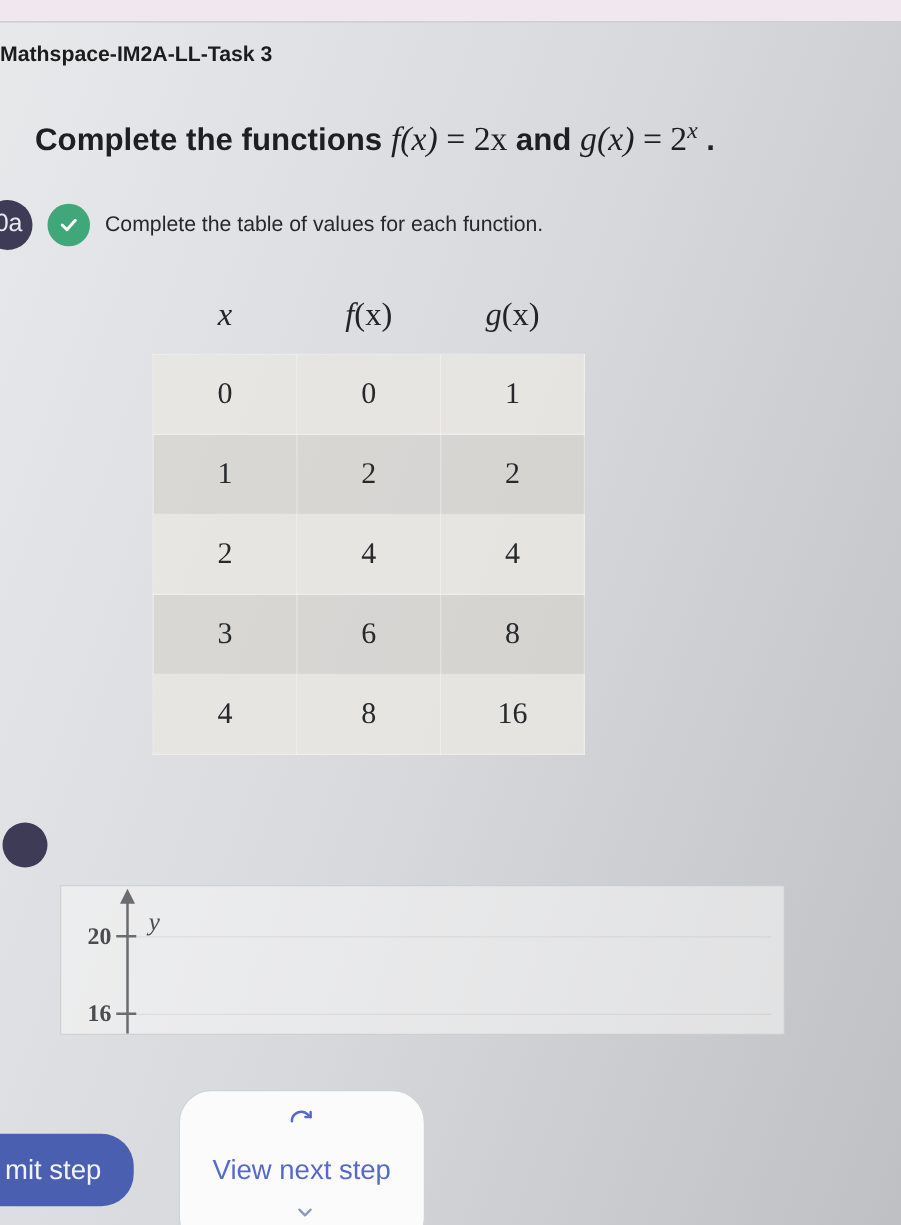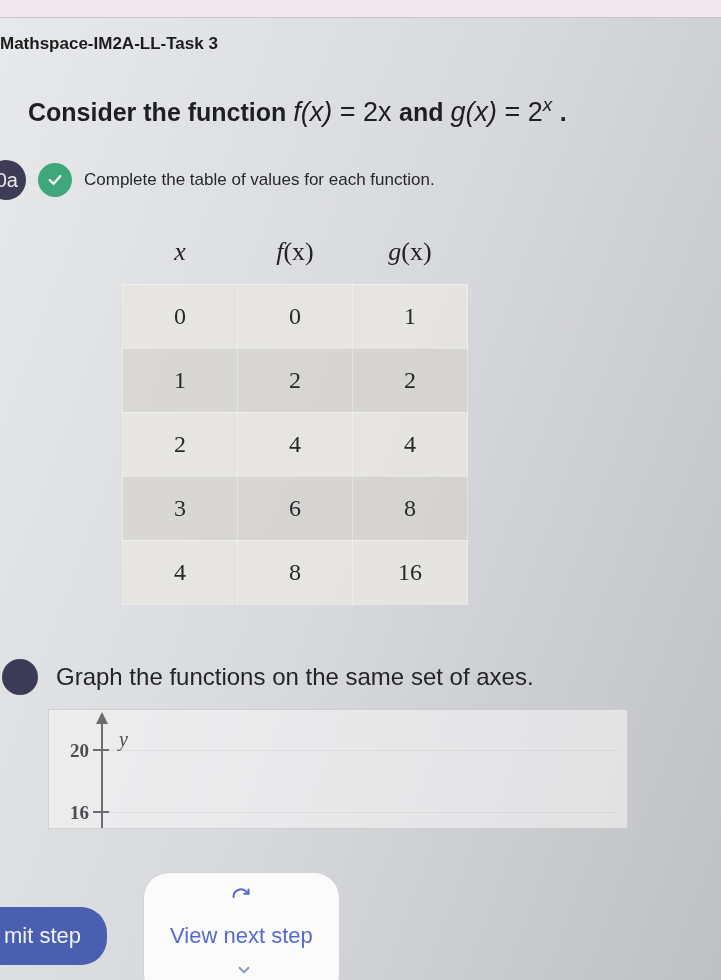--- a/index.html
+++ b/index.html
@@ -25,21 +25,21 @@
   .content {
     padding: 28px 18px 0 28px;
   }
   .prompt {
     font-size: 25px;
     color: #1e1f21;
     margin-bottom: 30px;
     line-height: 1.35;
   }
   .prompt b { font-weight: 700; }
-  .fn { font-family: Liberation Sans, sans-serif; font-style: italic; font-size: 27px; }
+  .fn { font-family: Liberation Serif, serif; font-style: italic; font-size: 27px; }
   .fn .rm { font-style: normal; }
   .fn sup { font-size: 0.7em; vertical-align: super; font-style: italic;}
   .subq-row {
     display: flex;
     align-items: center;
     gap: 12px;
     margin-left: -28px;
     margin-bottom: 20px;
   }
   .badge-0a {
@@ -213,21 +213,21 @@
 </head>
 <body>
 
 <div class="topbar"></div>
 
 <div class="header">Mathspace-IM2A-LL-Task 3</div>
 
 <div class="content">
 
   <div class="prompt">
-    <b>Consider the function </b>
+    <b>Complete the functions </b>
     <span class="fn">
       <span>f(x)</span><span class="rm"> = </span><span class="rm">2x</span>
     </span>
     <b> and </b>
     <span class="fn">
       <span>g(x)</span><span class="rm"> = </span><span class="rm">2</span><sup>x</sup>
     </span><b>.</b>
   </div>
 
   <div class="subq-row">
@@ -275,21 +275,20 @@
           <td>8</td>
           <td>16</td>
         </tr>
       </tbody>
     </table>
   </div>
 
   <div class="section-b">
     <div class="section-b-row">
       <div class="edge-badge"></div>
-      <div class="section-b-text">Graph the functions on the same set of axes.</div>
     </div>
     <div class="graph">
       <div class="arrow"></div>
       <div class="y-axis"></div>
       <div class="y-label">y</div>
       <div class="grid-h" style="top:40px"></div>
       <div class="grid-h" style="top:102px"></div>
       <div class="tick" style="top:39px"></div>
       <div class="tick-label" style="left:2px;top:30px">20</div>
       <div class="tick" style="top:101px"></div>

